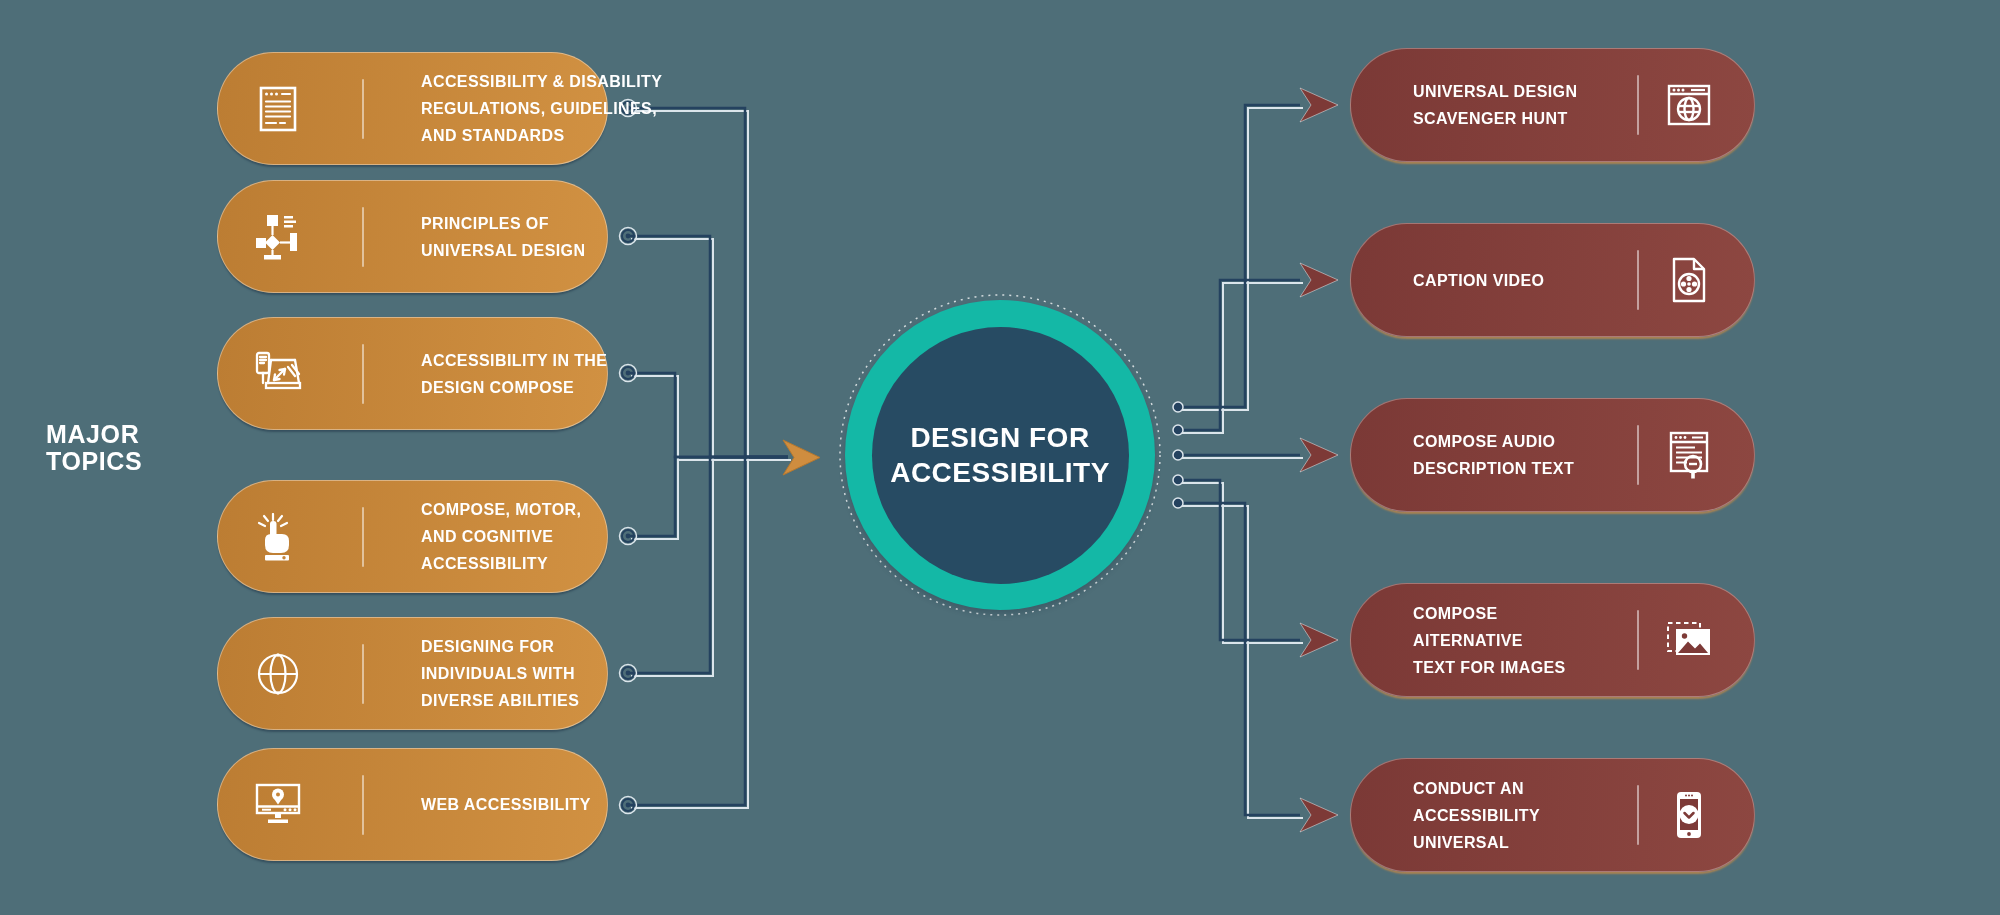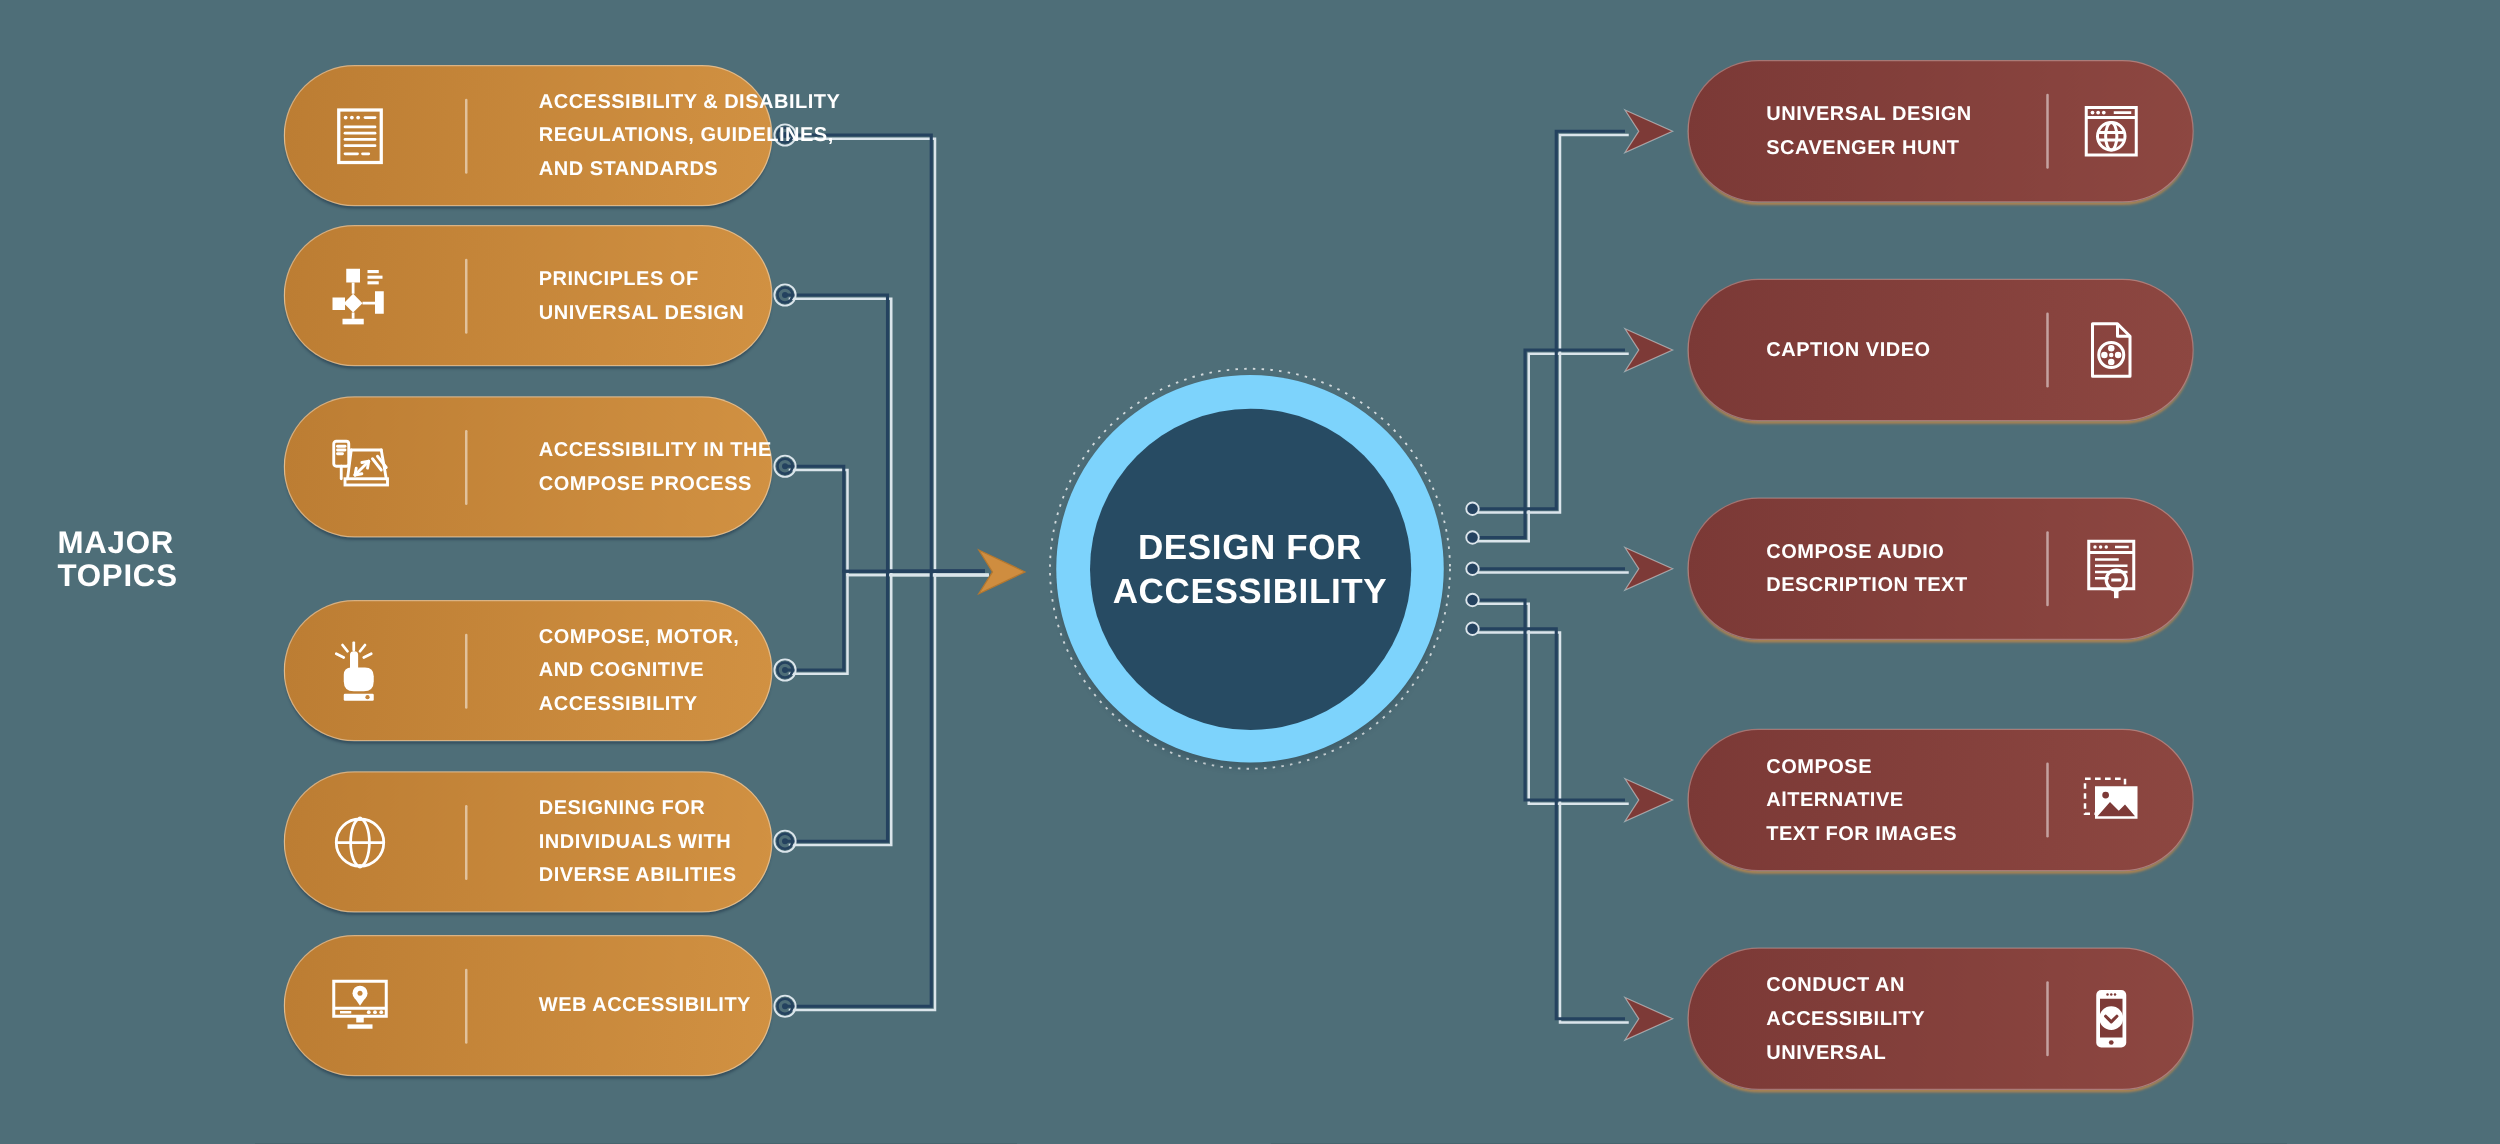--- a/index.html
+++ b/index.html
@@ -7,21 +7,21 @@
   #canvas{
     position:relative;width:2000px;height:915px;overflow:hidden;
     background:#4e6e78;
     font-family:"Liberation Sans", sans-serif;
   }
   #wires{position:absolute;left:0;top:0;width:2000px;height:915px;}
   .pill{
     position:absolute;display:flex;align-items:center;border-radius:60px;height:113px;
   }
   .pill-left{
-    left:227px;width:391px;
+    left:217px;width:391px;
     background:linear-gradient(95deg,#bc7d33,#d19142);
     border:1px solid rgba(255,255,255,.38);
     box-shadow:0 3px 2px -1px rgba(25,45,65,.45);
     padding-left:36px;
     gap:40px;
   }
   .pill-right{
     left:1350px;width:405px;height:114px;
     background:linear-gradient(95deg,#7b3936,#8d4741);
     border:1px solid rgba(255,255,255,.30);
@@ -39,21 +39,21 @@
   }
   .pill-right .ptext{width:218px;flex:0 0 218px;}
   .side-label{
     position:absolute;color:#ffffff;font-weight:800;font-size:25px;
     line-height:27px;letter-spacing:.6px;white-space:pre;
   }
   #major-label{left:46px;top:421px;}
   #key-label{left:1797px;top:424px;}
   #central{
     position:absolute;left:845px;top:300px;width:310px;height:310px;border-radius:50%;
-    background:#7dd3fc;display:flex;align-items:center;justify-content:center;
+    background:#14b8a6;display:flex;align-items:center;justify-content:center;
     box-shadow:0 4px 6px rgba(20,40,55,.25);
   }
   #central-inner{
     width:257px;height:257px;border-radius:50%;background:#274b63;
     display:flex;align-items:center;justify-content:center;
   }
   .circle-title{
     color:#fff;font-weight:700;font-size:28px;line-height:35px;
     letter-spacing:.5px;text-align:center;white-space:pre;
   }
@@ -226,21 +226,21 @@
             <path d="M31,19 l-1,5.5"></path>
             <path d="M20,30 l1,-5.5"></path>
             <path d="M20,30 l5.5,-1"></path>
             <path d="M34,17 l7,9"></path>
             <path d="M38,15 l7,9"></path>
           </g>
         </svg>
     </span>
     <span class="pdiv"></span>
     <span class="ptext">ACCESSIBILITY IN THE
-COMPOSE PROCESS</span>
+DESIGN COMPOSE</span>
   </div>
 
   <div class="pill pill-left" style="top:480px">
     <span class="picon">
       <svg viewBox="0 0 48 48">
           <g stroke="#fff" stroke-width="2.2" fill="none" stroke-linecap="round">
             <path d="M10,3 L14,8"></path>
             <path d="M19,1 V7"></path>
             <path d="M28,3 L24,8"></path>
             <path d="M5,10 L11,13"></path>

